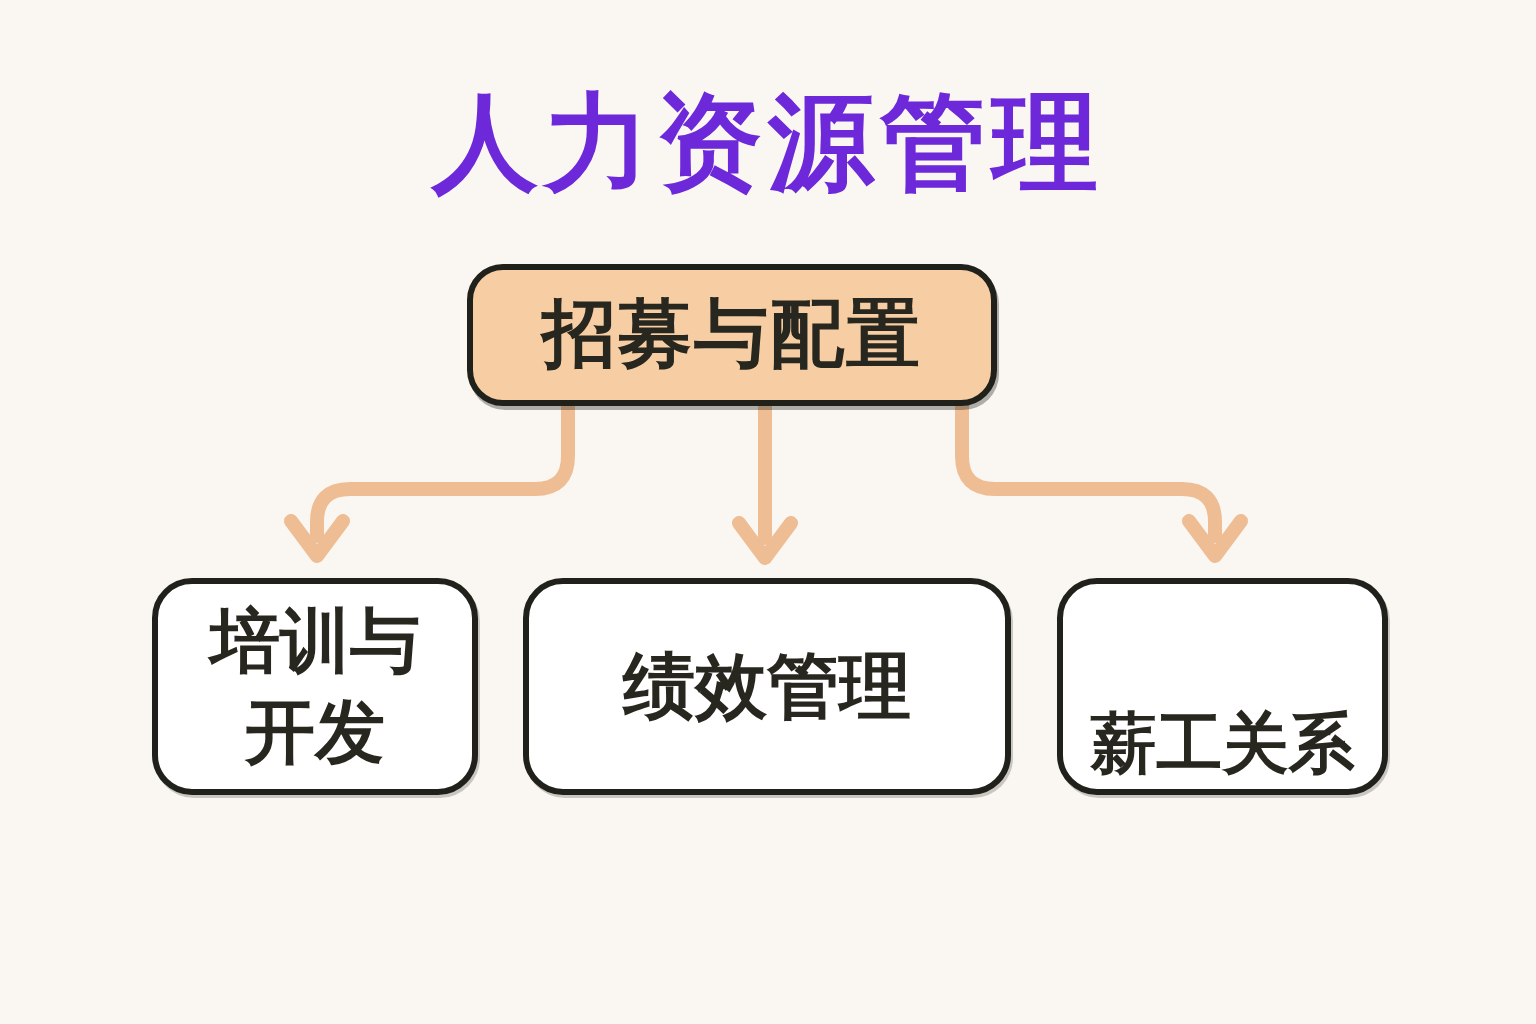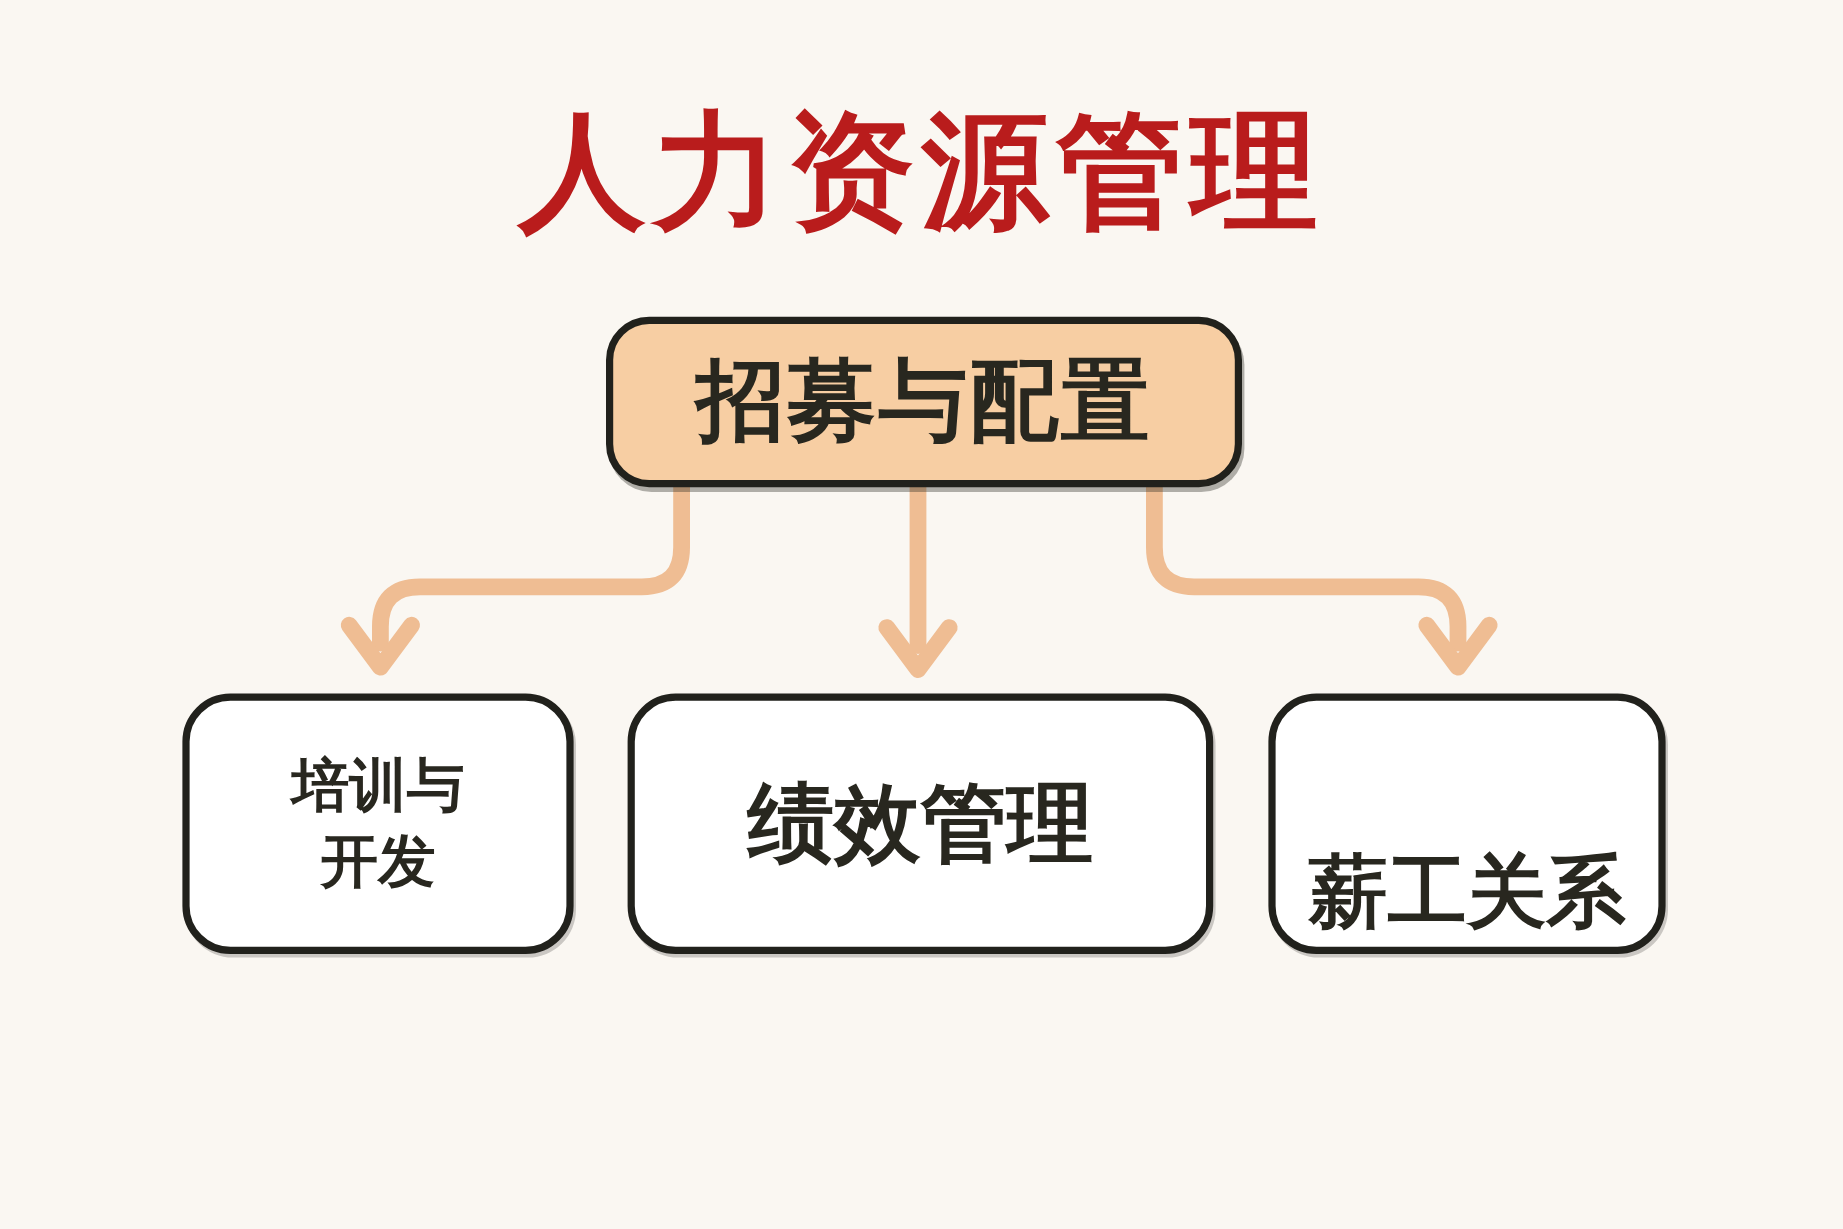--- a/index.html
+++ b/index.html
@@ -11,51 +11,51 @@
     font-family:"DejaVu Sans","Liberation Sans",sans-serif;
     color:#26251F;
   }
   .title{
     position:absolute;
     top:72px;left:0;width:1536px;
     text-align:center;
     font-size:106px;
     font-weight:900;
     letter-spacing:6px;
-    color:#b91c1c;
+    color:#6d28d9;
     white-space:nowrap;
   }
   .node{
     position:absolute;
     border:6px solid #21211C;
     display:flex;
     align-items:center;
     justify-content:center;
     text-align:center;
     font-weight:800;
     color:#28271F;
     box-sizing:border-box;
     z-index:2;
   }
   .root-node{
-    left:505px;top:264px;
+    left:467px;top:264px;
     width:530px;height:142px;
     background:#F7CEA3;
     border-radius:36px;
     font-size:74px;
     box-shadow:2px 4px 0 rgba(33,33,28,0.35);
     letter-spacing:2px;
   }
   .child-node{
     top:578px;height:217px;
     background:#FFFFFF;
     border-radius:40px;
     box-shadow:2px 3px 0 rgba(33,33,28,0.22);
   }
-  #child-0{left:152px;width:326px;font-size:48px;line-height:1.3;}
+  #child-0{left:152px;width:326px;font-size:70px;line-height:1.3;}
   #child-1{left:523px;width:488px;font-size:72px;}
   #child-2{left:1057px;width:331px;font-size:66px;align-items:flex-end;}
   .node-label{white-space:pre-line;}
   #connectors{
     position:absolute;left:0;top:0;width:1536px;height:1024px;
     z-index:1;
   }
   #connectors path{
     fill:none;
     stroke:#EFBD93;

